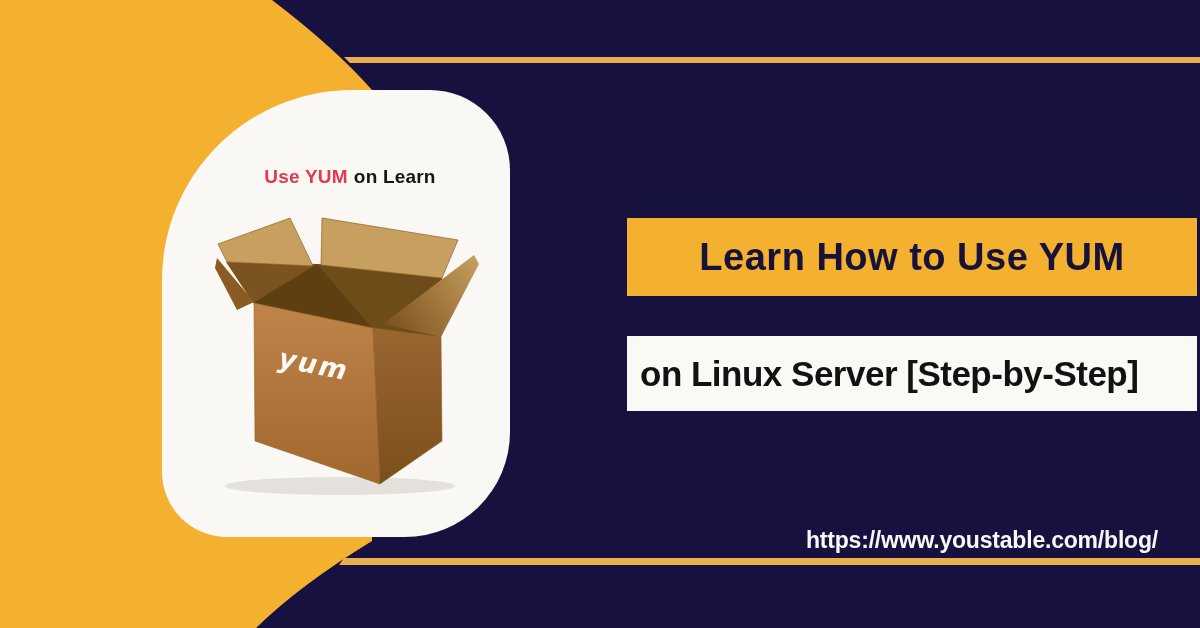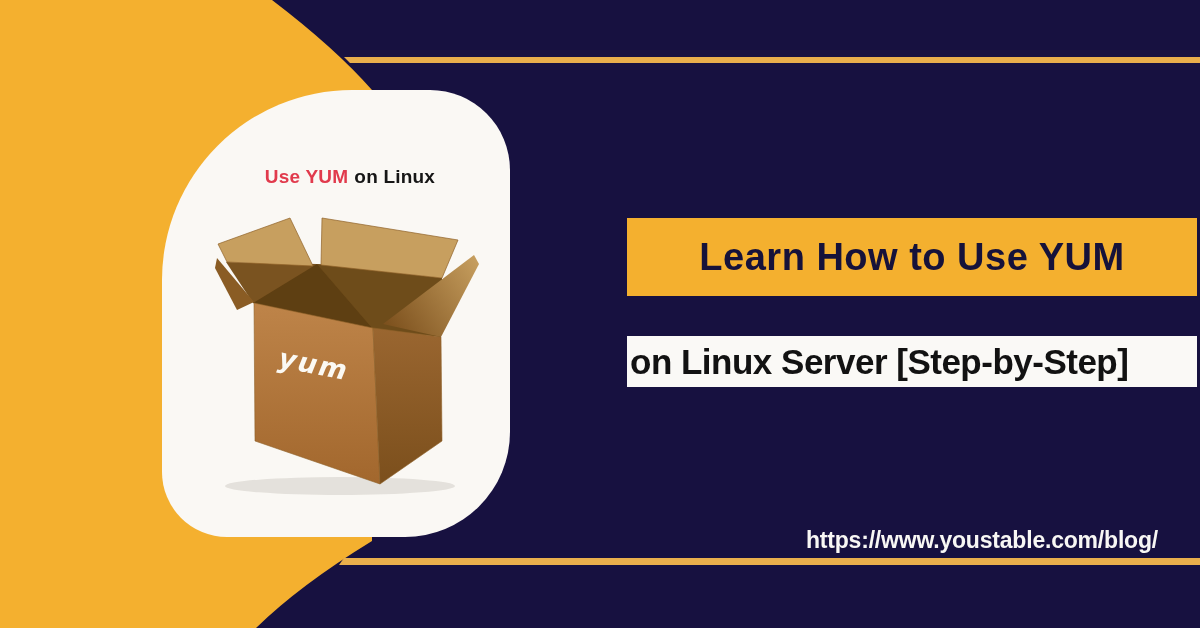--- a/index.html
+++ b/index.html
@@ -25,22 +25,22 @@
   .banner{
     position:absolute;left:627px;width:570px;display:flex;align-items:center;
     font-weight:700;white-space:nowrap;
   }
   .banner.primary{
     top:218px;height:78px;background:var(--yellow);
     justify-content:center;font-size:38px;color:var(--headline_dark);
     letter-spacing:0.5px;
   }
   .banner.secondary{
-    top:336px;height:51px;background:var(--white_banner_bg);
-    justify-content:flex-start;padding-left:3px;box-sizing:border-box;
+    top:336px;height:75px;background:var(--white_banner_bg);
+    justify-content:flex-start;padding-left:13px;box-sizing:border-box;
     font-size:35px;color:var(--headline_black);letter-spacing:-0.5px;text-align:center;
   }
   .footer-url{
     position:absolute;right:42px;top:527px;
     font-size:23px;font-weight:700;color:var(--url_white);
     letter-spacing:-0.2px;white-space:nowrap;margin-left:18px;
   }
 </style>
 </head>
 <body>
@@ -49,21 +49,21 @@
 
   <svg class="bg-svg" viewBox="0 0 1200 628" aria-hidden="true">
     <rect x="0" y="0" width="1200" height="628" style="fill:var(--navy)"></rect>
     <path d="M0,0 L272,0 Q335,48 372,90 L372,541 Q300,585 256,628 L0,628 Z" style="fill:var(--yellow)"></path>
     <path d="M344,57 L1200,57 L1200,63 L350,63 Z" style="fill:var(--stripe_yellow)"></path>
     <path d="M344,558 L1200,558 L1200,565 L339,565 Z" style="fill:var(--stripe_yellow)"></path>
   </svg>
 
   <div class="card">
     <div class="caption">
-      <span class="hl">Use YUM</span><span>on Linux</span>
+      <span class="hl">Use YUM</span><span>on Learn</span>
     </div>
   </div>
 
   <svg class="box-svg" viewBox="0 0 320 300" aria-hidden="true">
     <defs>
       <linearGradient id="frontGrad" x1="0" y1="103" x2="0" y2="284" gradientUnits="userSpaceOnUse">
         <stop offset="0" style="stop-color:var(--box_front_top)"></stop>
         <stop offset="1" style="stop-color:var(--box_front_bottom)"></stop>
       </linearGradient>
       <linearGradient id="sideGrad" x1="0" y1="128" x2="0" y2="284" gradientUnits="userSpaceOnUse">

